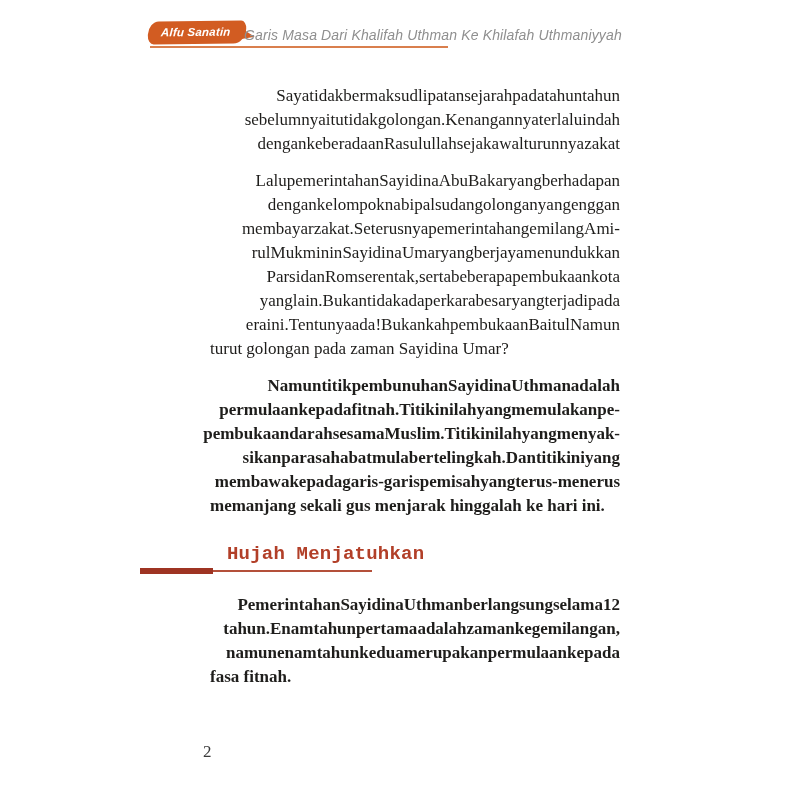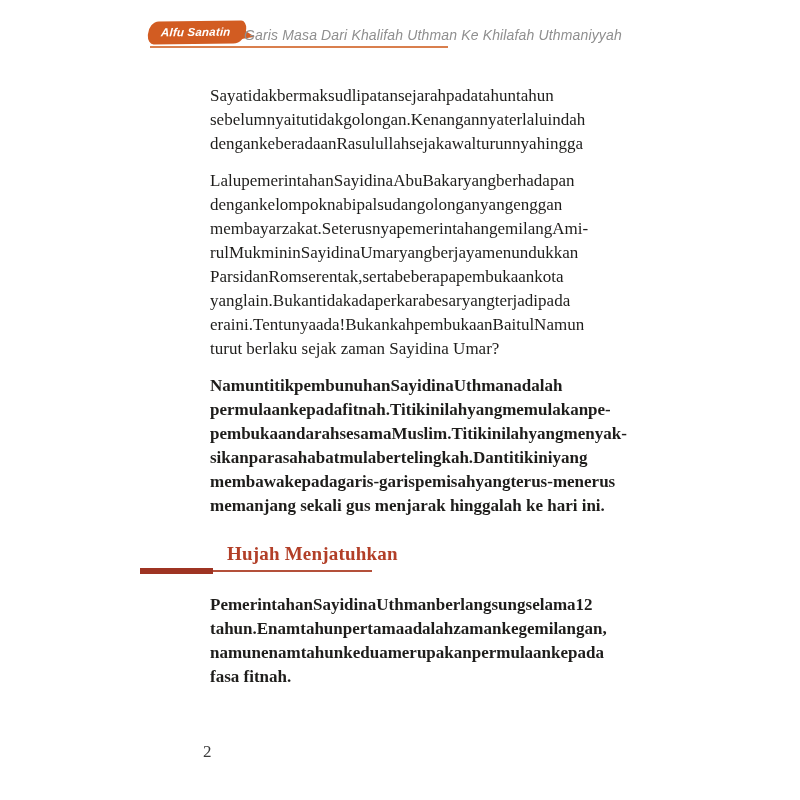--- a/index.html
+++ b/index.html
@@ -87,33 +87,34 @@
     left: 210px; top: 84px;
     width: 410px;
     color: var(--body-text);
     font-size: 17px;
     line-height: 24px;
   }
   .para { margin: 0 0 13px 0; }
   .para:last-child { margin-bottom: 0; font-weight: bold; }
   .line-j {
     display: flex;
-    justify-content: flex-start;
+    justify-content: flex-end;
     white-space: nowrap;
+    margin-left: 6px;
   }
   .line-l { white-space: nowrap; }
 
   
   .heading-block {
     margin: 24px 0 18px 0;
     position: relative;
   }
   .heading-text {
     margin-left: 17px;
-    font-family: Liberation Serif, serif;
+    font-family: Liberation Mono, monospace;
     font-weight: bold;
     font-size: 19px;
     line-height: 24px;
     color: var(--heading-text);
     letter-spacing: 0.2px;
   }
   .heading-rule {
     position: relative;
     margin-left: -70px;
     margin-top: 2px;
@@ -176,21 +177,21 @@
             <span>terlalu</span>
             <span>indah</span>
           </div>
           <div class="line-j">
             <span>dengan</span>
             <span>keberadaan</span>
             <span>Rasulullah</span>
             <span>sejak</span>
             <span>awal</span>
             <span>turunnya</span>
-            <span>hingga</span>
+            <span>zakat</span>
           </div>
         </div>
         <div class="para">
           <div class="line-j">
             <span>Lalu</span>
             <span>pemerintahan</span>
             <span>Sayidina</span>
             <span>Abu</span>
             <span>Bakar</span>
             <span>yang</span>
@@ -248,21 +249,21 @@
           <div class="line-j">
             <span>era</span>
             <span>ini.</span>
             <span>Tentunya</span>
             <span>ada!</span>
             <span>Bukankah</span>
             <span>pembukaan</span>
             <span>Baitul</span>
             <span>Namun</span>
           </div>
-          <div class="line-l">turut berlaku sejak zaman Sayidina Umar?</div>
+          <div class="line-l">turut golongan pada zaman Sayidina Umar?</div>
         </div>
         <div class="para">
           <div class="line-j">
             <span>Namun</span>
             <span>titik</span>
             <span>pembunuhan</span>
             <span>Sayidina</span>
             <span>Uthman</span>
             <span>adalah</span>
           </div>

